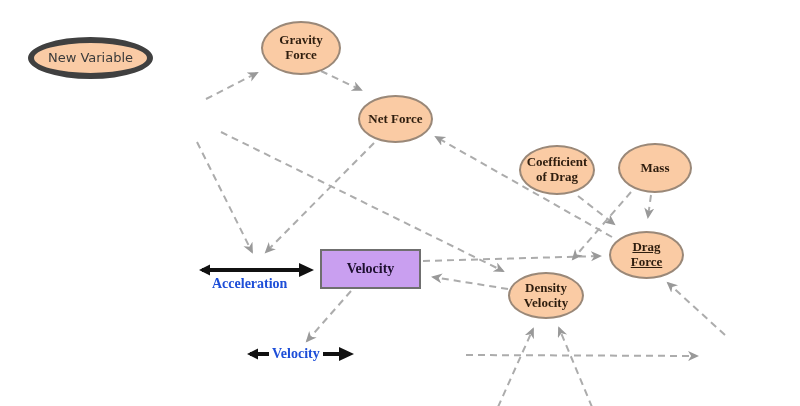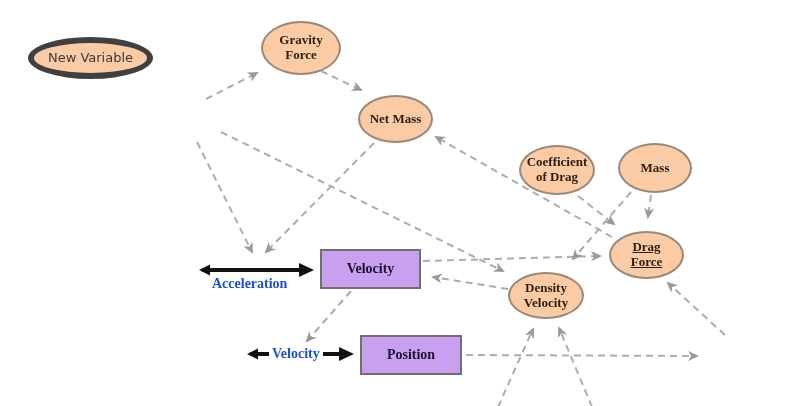--- a/index.html
+++ b/index.html
@@ -65,21 +65,21 @@
     <span>New Variable</span>
   </div>
 
   <div class="conv" style="left:261px;top:21px;width:80px;height:54px;">
     <span>Gravity</span>
     <span>Force</span>
   </div>
 
 
   <div class="conv" style="left:358px;top:95px;width:75px;height:48px;">
-    <span>Net Mass</span>
+    <span>Net Force</span>
   </div>
 
   <div class="conv small" style="left:519px;top:145px;width:76px;height:50px;">
     <span>Coefficient</span>
     <span>of Drag</span>
   </div>
 
   <div class="conv" style="left:618px;top:143px;width:74px;height:50px;">
     <span>Mass</span>
   </div>
@@ -92,21 +92,18 @@
   <div class="conv" style="left:508px;top:272px;width:76px;height:47px;">
     <span>Density</span>
     <span>Velocity</span>
   </div>
 
 
   <div class="stock" style="left:320px;top:249px;width:101px;height:40px;">
     <span>Velocity</span>
   </div>
 
-  <div class="stock" style="left:360px;top:335px;width:102px;height:40px;">
-    <span>Position</span>
-  </div>
 
   <div class="flow-label" style="left:209px;top:276px;">Acceleration</div>
 
   <div class="flow-label" style="left:269px;top:346px;">Velocity</div>
 
 </div>
 
 </body></html>

